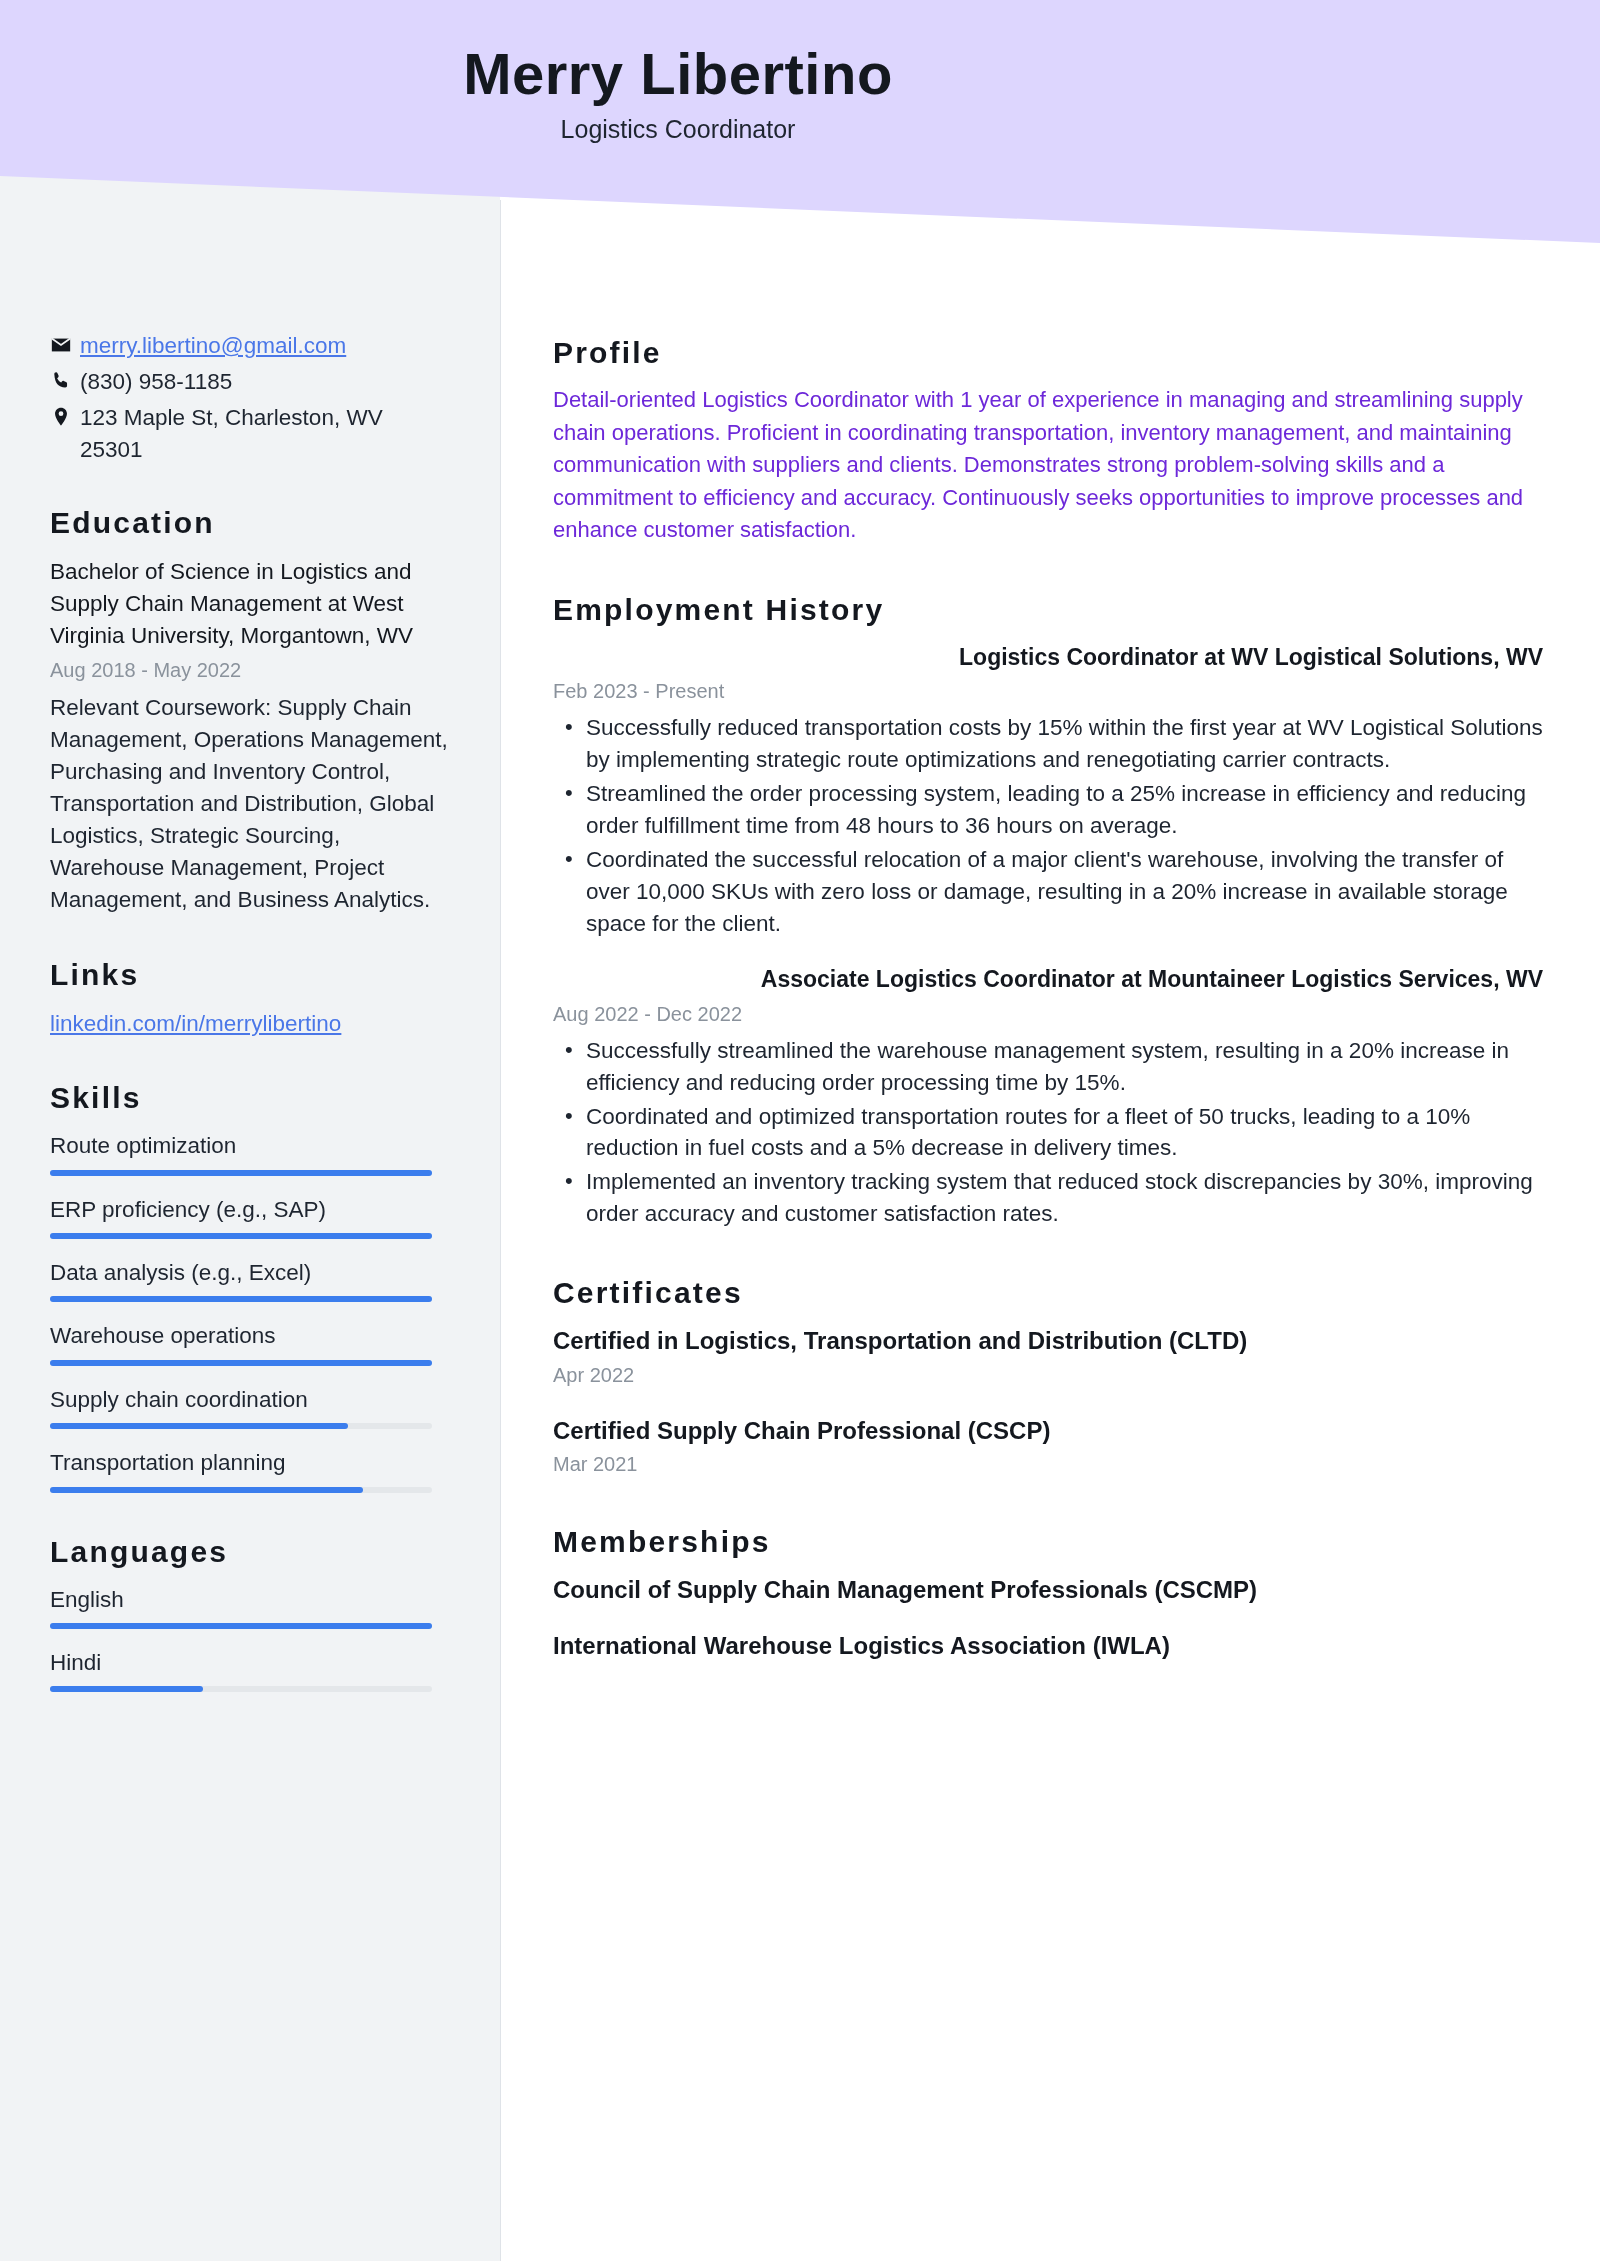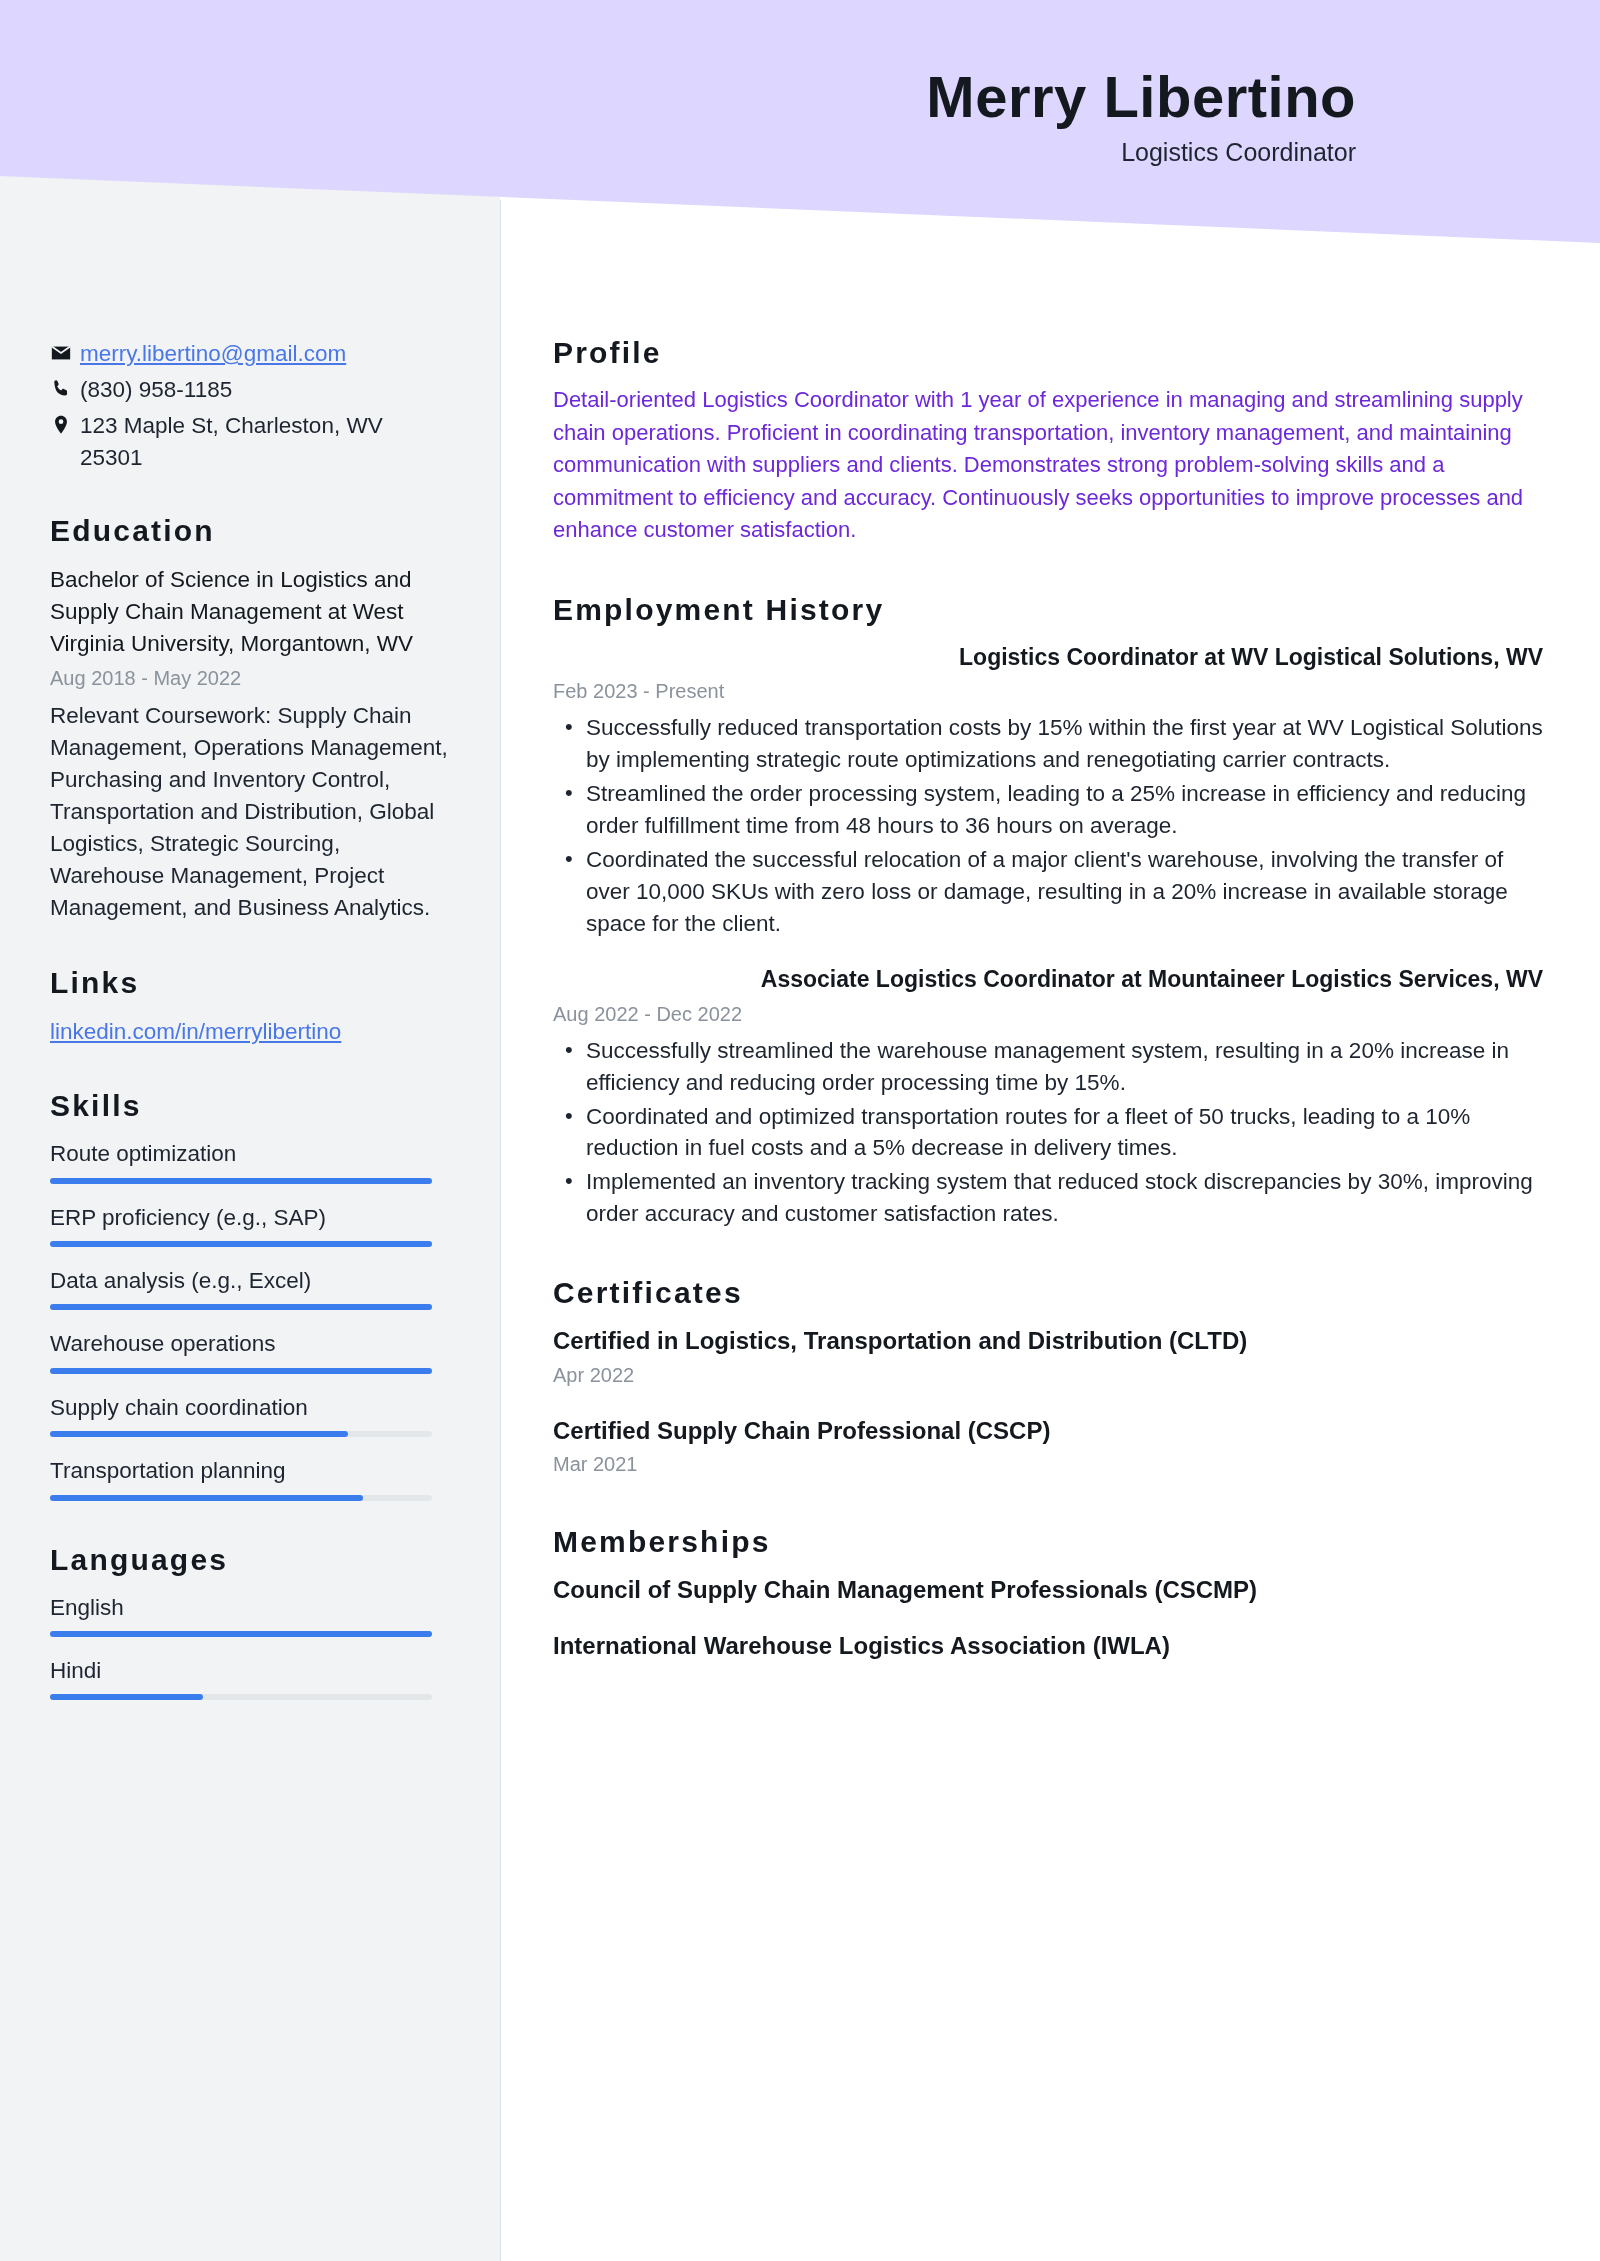--- a/index.html
+++ b/index.html
@@ -25,22 +25,22 @@
     width: 1600px;
     height: 330px;
     background: #ddd6fe;
     clip-path: polygon(0 0, 1600px 0, 1600px 243px, 0 176px);
     z-index: 3;
   }
   .header-inner {
     position: absolute;
     top: 0; left: 0;
     width: 1356px;
-    text-align: right;
-    padding-top: 65px;
+    text-align: center;
+    padding-top: 42px;
   }
   .name {
     font-size: 58px;
     font-weight: 700;
     color: #14181f;
     letter-spacing: 0.5px;
     line-height: 1.1;
   }
   .job-title {
     font-size: 25px;
@@ -63,21 +63,21 @@
     position: absolute;
     left: 500px;
     top: 200px;
     width: 1px;
     height: 2061px;
     background: #dfe3e8;
     z-index: 2;
   }
   .sidebar-content {
     position: absolute;
-    top: 338px;
+    top: 330px;
     left: 50px;
     width: 400px;
     z-index: 4;
   }
   .main-content {
     position: absolute;
     top: 320px;
     left: 553px;
     width: 990px;
     z-index: 4;

